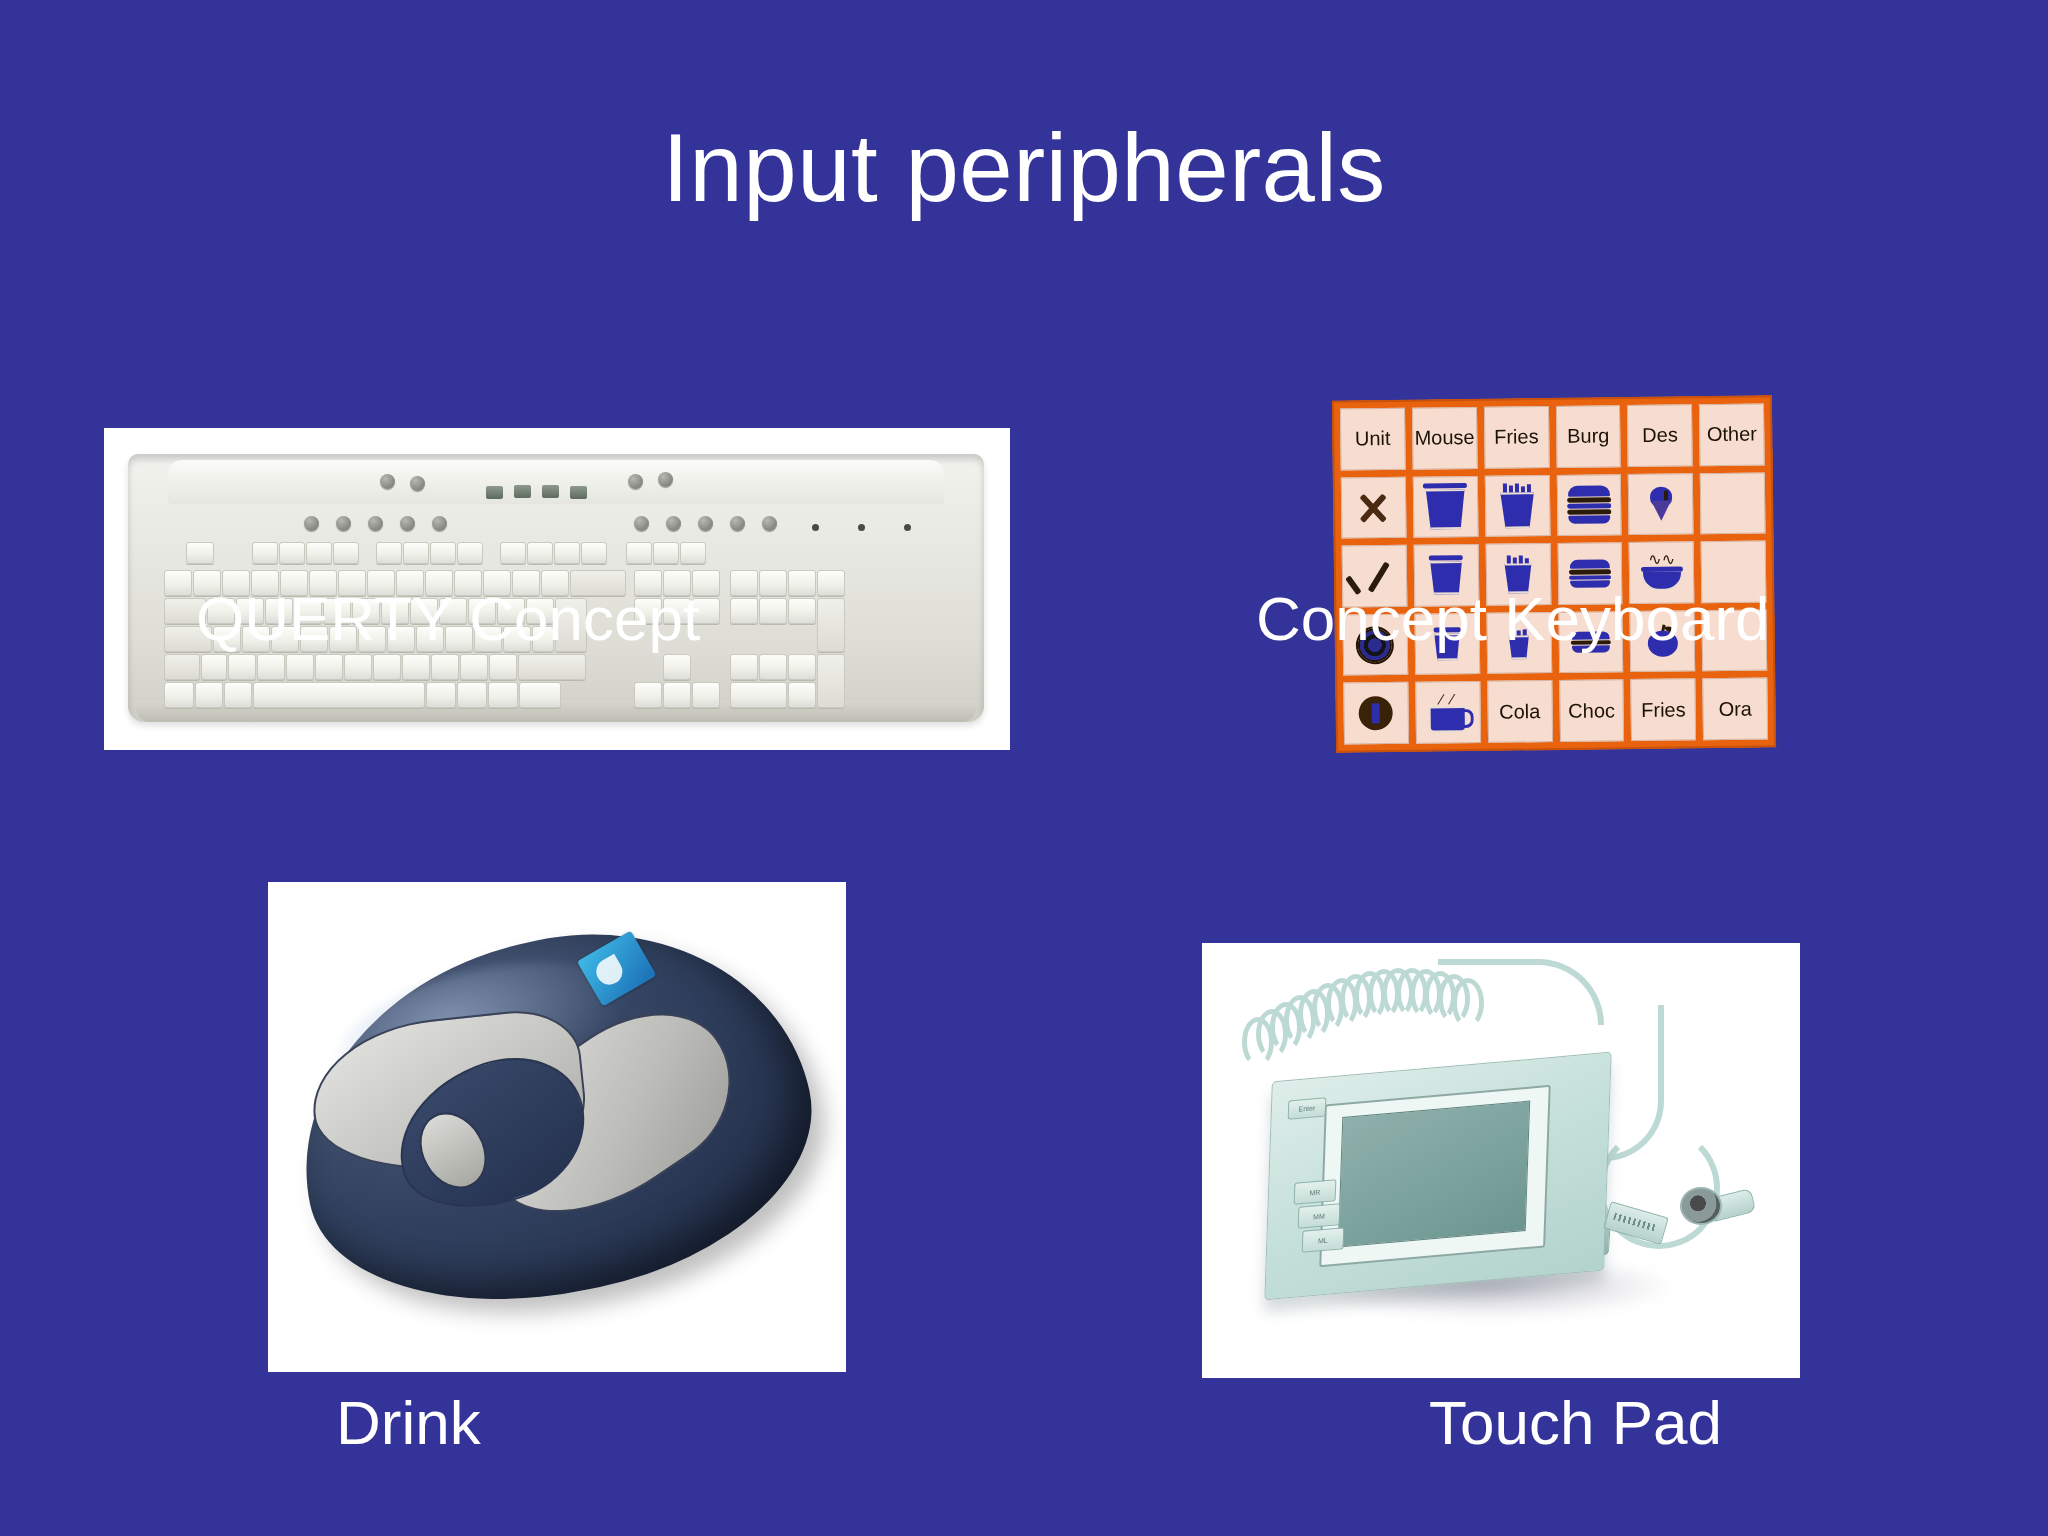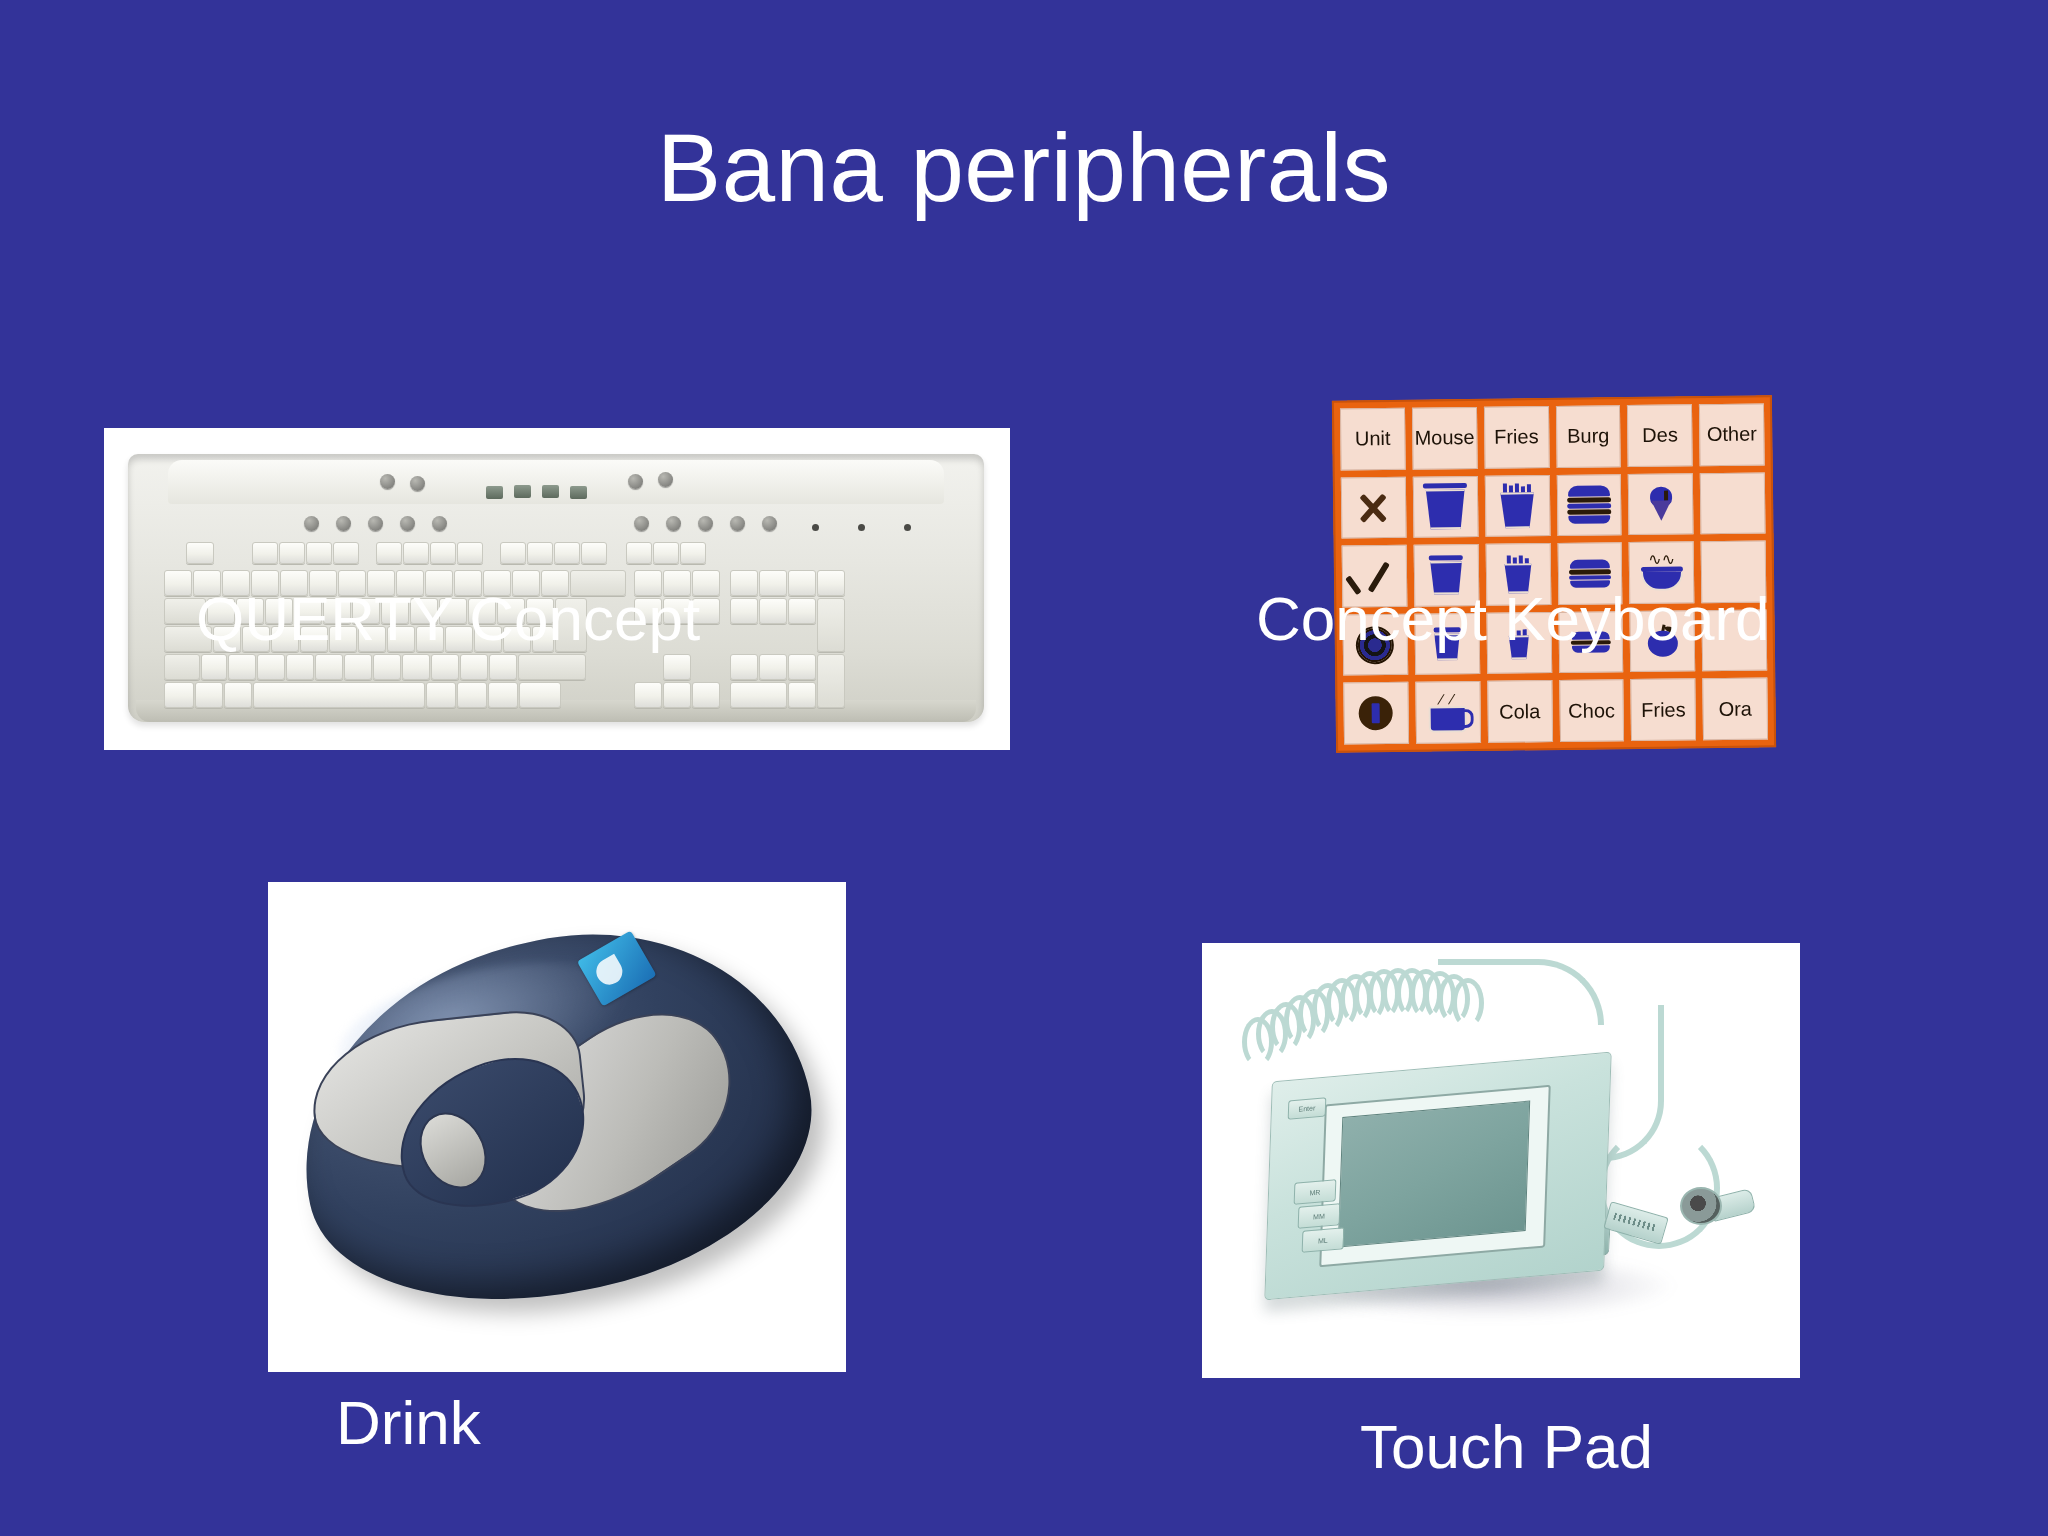--- a/index.html
+++ b/index.html
@@ -297,21 +297,21 @@
     position:absolute;left:508px;top:250px;width:42px;height:22px;
     background:linear-gradient(180deg,#dcece8,#b6d2cc);
     border:1px solid #8fb2ab;border-radius:3px 8px 8px 3px;transform:rotate(-14deg);
   }
 </style>
 </head>
 <body>
 
 <div class="slide">
 
-  <div class="slide-title">Bana peripherals</div>
+  <div class="slide-title">Input peripherals</div>
 
   <div class="photo" id="kb-photo">
     <div class="kb-body">
       <div class="kb-topstrip"></div>
       <div class="kb-base"></div>
 
       <div class="kb-knob" style="left:252px;top:20px;"></div>
       <div class="kb-knob" style="left:282px;top:22px;"></div>
       <div class="kb-knob" style="left:500px;top:20px;"></div>
       <div class="kb-knob" style="left:530px;top:18px;"></div>
@@ -640,16 +640,16 @@
       <div class="tp-btn b1">MR</div>
       <div class="tp-btn b2">MM</div>
       <div class="tp-btn b3">ML</div>
 
       <div class="tp-conn-serial"></div>
       <div class="tp-ps2-tail"></div>
       <div class="tp-conn-ps2"></div>
     </div>
   </div>
 
-  <div class="caption" style="left:1360px;top:1392px;margin-top:24px;">Touch Pad</div>
+  <div class="caption" style="left:1429px;top:1392px;">Touch Pad</div>
 
 
 </div>
 
 </body></html>

